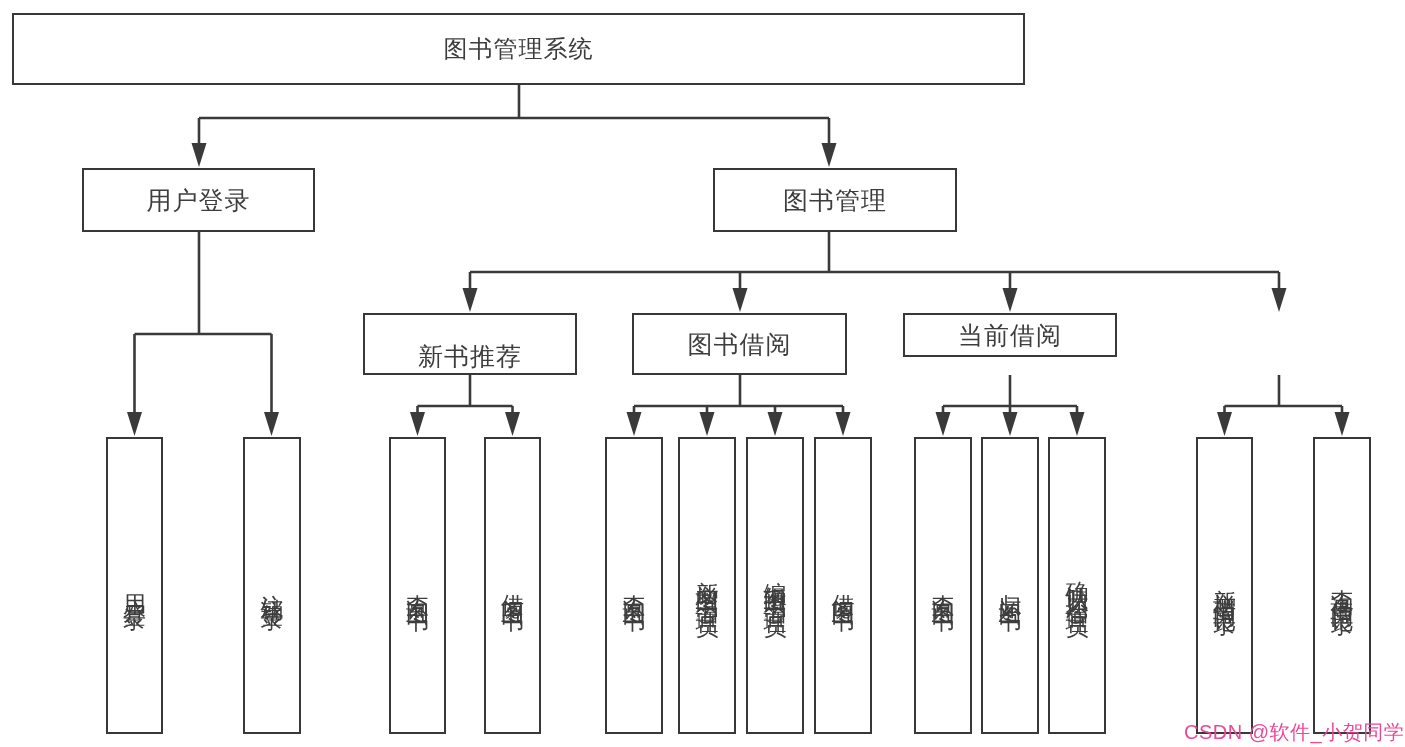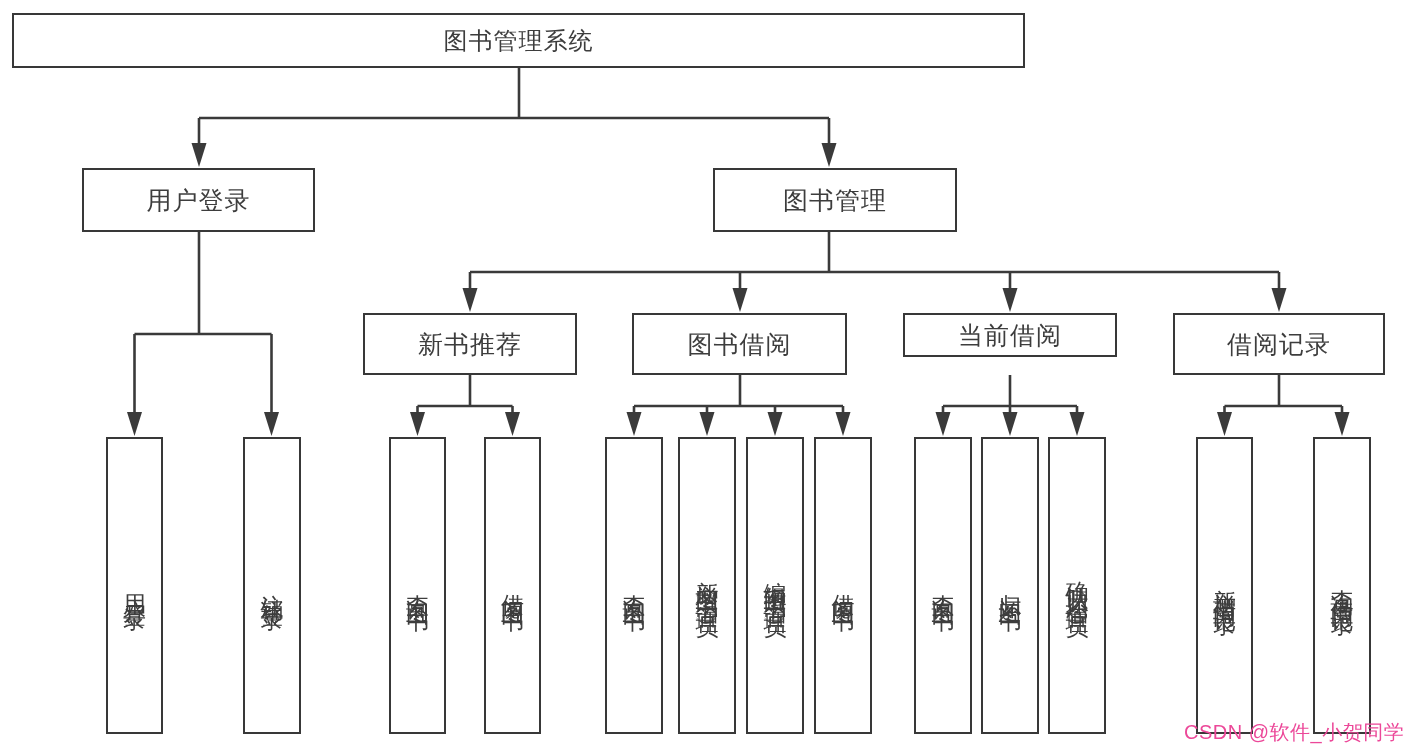--- a/index.html
+++ b/index.html
@@ -100,42 +100,39 @@
       <polygon points="1069.5,412 1084.5,412 1077,436"></polygon>
 
     <path d="M1279,375 V406"></path>
     <path d="M1224.5,406 H1342"></path>
     <path d="M1224.5,406 V414"></path>
       <polygon points="1217,412 1232,412 1224.5,436"></polygon>
     <path d="M1342,406 V414"></path>
       <polygon points="1334.5,412 1349.5,412 1342,436"></polygon>
   </svg>
 
-  <div class="box root" style="left:12px;top:13px;width:1013px;height:55px;">
+  <div class="box root" style="left:12px;top:13px;width:1013px;height:72px;">
     <span class="h-label">图书管理系统</span>
   </div>
 
   <div class="box" style="left:82px;top:168px;width:233px;height:64px;">
     <span class="h-label">用户登录</span>
   </div>
   <div class="box" style="left:713px;top:168px;width:244px;height:64px;">
     <span class="h-label">图书管理</span>
   </div>
 
-  <div class="box" style="left:363px;top:313px;width:214px;height:62px;">
+  <div class="box" style="left:363px;top:313px;width:214px;height:62px;align-items:flex-end;">
     <span class="h-label">新书推荐</span>
   </div>
   <div class="box" style="left:632px;top:313px;width:215px;height:62px;">
     <span class="h-label">图书借阅</span>
   </div>
   <div class="box" style="left:903px;top:313px;width:214px;height:44px;">
     <span class="h-label">当前借阅</span>
-  </div>
-  <div class="box" style="left:1173px;top:313px;width:212px;height:62px;">
-    <span class="h-label">借阅记录</span>
   </div>
 
   <div class="box leaf" style="left:106px;top:437px;width:57px;height:297px;">用户登录</div>
   <div class="box leaf" style="left:243px;top:437px;width:58px;height:297px;">注销登录</div>
 
   <div class="box leaf" style="left:389px;top:437px;width:57px;height:297px;">查询图书</div>
   <div class="box leaf" style="left:484px;top:437px;width:57px;height:297px;">借阅图书</div>
 
   <div class="box leaf" style="left:605px;top:437px;width:58px;height:297px;">查询图书</div>
   <div class="box leaf" style="left:678px;top:437px;width:58px;height:297px;">新增图书（管理员）</div>

